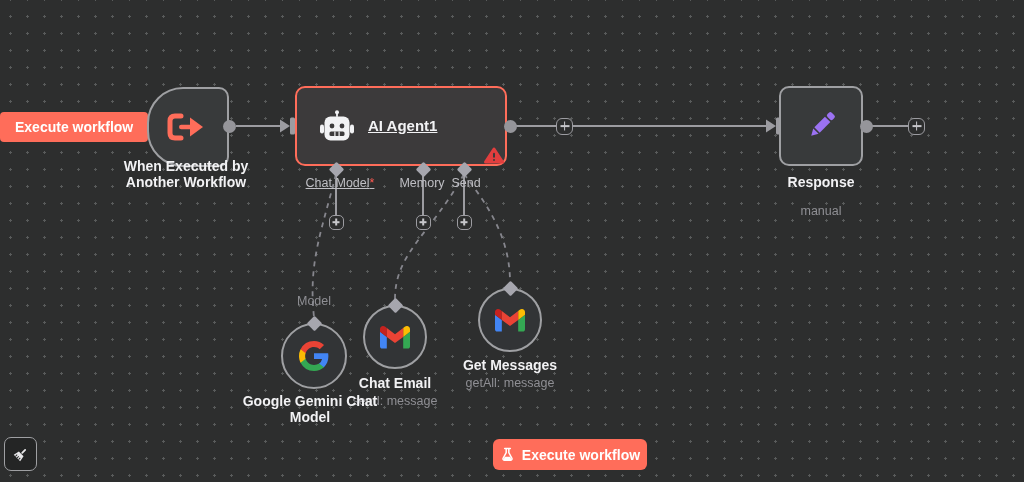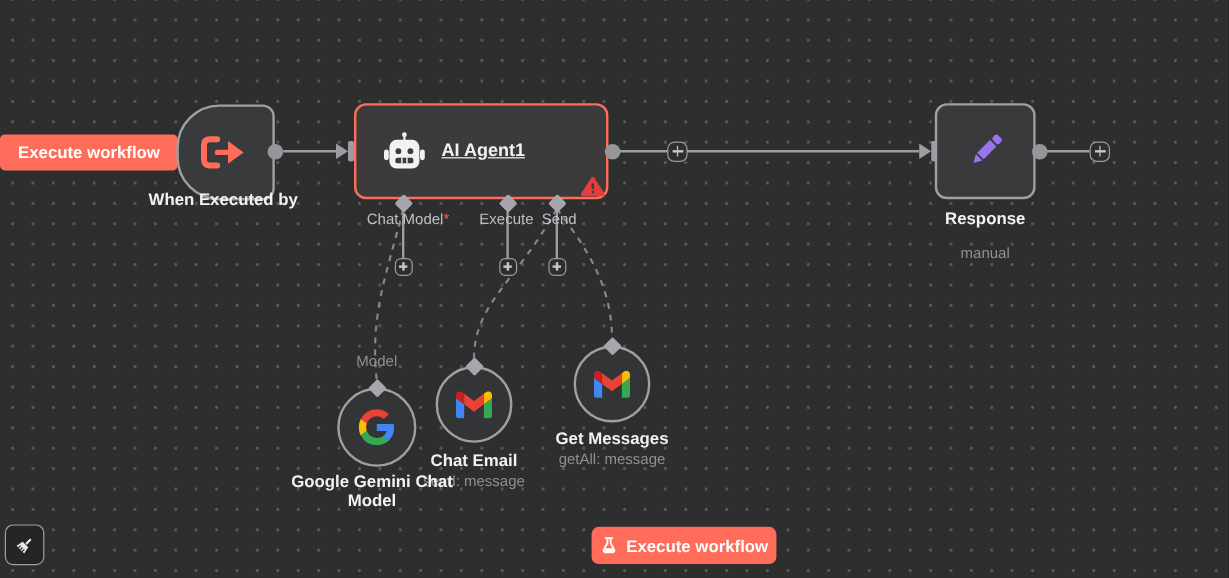--- a/index.html
+++ b/index.html
@@ -112,20 +112,21 @@
   <div class="node node-trigger">
     <svg class="icon-abs" style="left:17px; top:23px;" width="44" height="30" viewBox="0 0 44 30">
       <path d="M15 4 H9 Q4 4 4 9 V21 Q4 26 9 26 H15" fill="none" stroke="#ff6d5a" stroke-width="5" stroke-linecap="round"></path>
       <rect x="13" y="12.8" width="13" height="4.4" rx="2.2" fill="#ff6d5a"></rect>
       <polygon points="24,5.5 37,15 24,24.5" fill="#ff6d5a"></polygon>
     </svg>
   </div>
   <div class="out-dot dot-trigger"></div>
   <div class="label-center" style="left:186px; top:158px;">
     <div class="name-label">When Executed by</div>
+    <div class="name-label">Another Workflow</div>
   </div>
 
   <div class="node node-agent">
     <svg class="icon-abs" style="left:20px; top:22px;" width="40" height="33" viewBox="0 0 40 33">
       <circle cx="20" cy="2.2" r="2" fill="#f2f2f4"></circle>
       <rect x="19.1" y="2.8" width="1.8" height="4" fill="#f2f2f4"></rect>
       <rect x="3" y="14.5" width="4" height="9" rx="2" fill="#f2f2f4"></rect>
       <rect x="33" y="14.5" width="4" height="9" rx="2" fill="#f2f2f4"></rect>
       <rect x="7.5" y="6.5" width="25" height="24" rx="6" fill="#f2f2f4"></rect>
       <circle cx="15" cy="16" r="2.4" fill="#3c3a3b"></circle>
@@ -140,24 +141,24 @@
       <rect x="9" y="12" width="2" height="2" rx="1" fill="#3c3a3b"></rect>
     </svg>
   </div>
   <div class="node-title agent-title">AI Agent1</div>
   <div class="out-dot dot-agent"></div>
 
   <div class="diamond" style="left:330.5px; top:163.5px;"></div>
   <div class="diamond" style="left:417.5px; top:163.5px;"></div>
   <div class="diamond" style="left:458.5px; top:163.5px;"></div>
 
-  <div class="label-center port-label" style="left:340px; top:176px;">
+  <div class="label-center port-label" style="left:340px; top:176px;text-decoration:underline;">
     <span>Chat Model</span><span class="req">*</span>
   </div>
-  <div class="label-center port-label" style="left:422px; top:176px;">Execute</div>
+  <div class="label-center port-label" style="left:422px; top:176px;">Memory</div>
   <div class="label-center port-label" style="left:466px; top:176px;">Send</div>
 
   <div class="plus-btn plus-sm" style="left:328.5px; top:214.5px;"></div>
   <div class="plus-btn plus-sm" style="left:415.5px; top:214.5px;"></div>
   <div class="plus-btn plus-sm" style="left:456.5px; top:214.5px;"></div>
 
   <div class="plus-btn plus-md" style="left:556px; top:117.5px;"></div>
   <div class="plus-btn plus-md" style="left:908px; top:117.5px;"></div>
 
   <div class="node node-circle node-send"></div>

